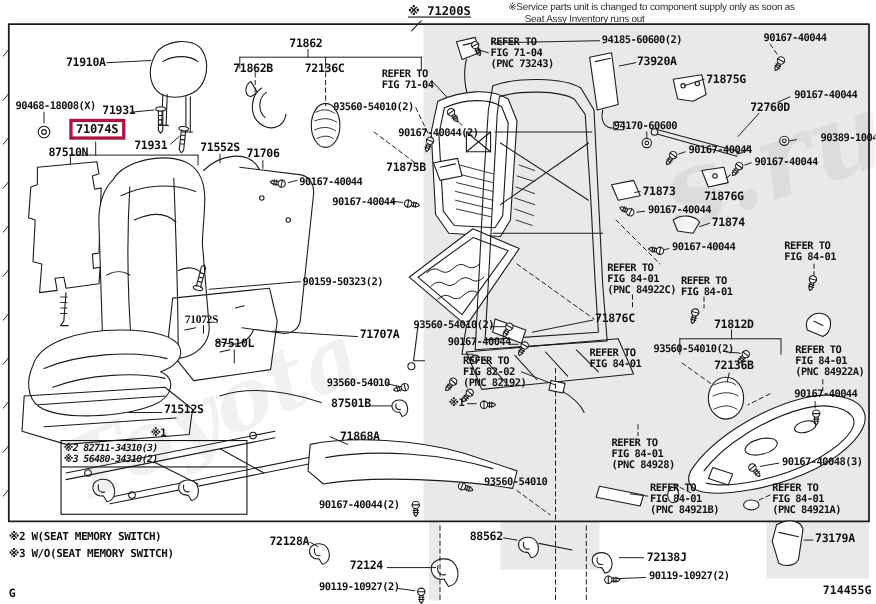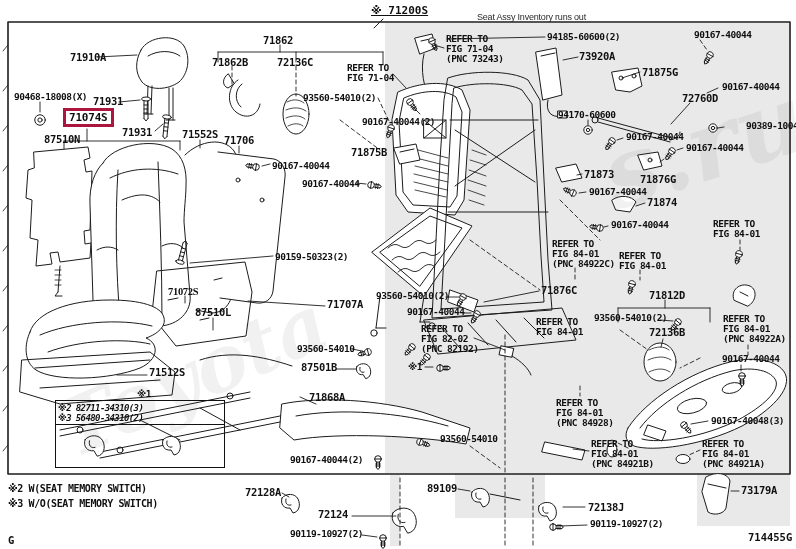--- a/index.html
+++ b/index.html
@@ -266,24 +266,25 @@
       <path d="M232,66 L232,86 M296,66 L296,96 M378,98 L389,121"></path>
       <path d="M505,335 L505,472 M505,478 L505,545 M400,478 L400,545 M533,478 L533,545"></path>
       <path d="M740,240 L740,250 M640,270 L640,280 M575,268 L575,280 M748,345 L748,355 M580,386 L580,396"></path>
       <path d="M700,450 L689,455 M470,446 L500,468 M620,330 L648,350 M700,358 L680,368"></path>
       <path d="M700,40 L707,50 M612,440 L628,448"></path>
       <path d="M340,120 L380,150 M470,240 L540,290 M560,200 L600,240"></path>
     </g>
   </svg>
 
   <div class="figref" style="left:371px;top:4px;">※ 71200S</div>
+  <div class="hdr-note" style="left:462px;top:1px;">※Service parts unit is changed to component supply only as soon as</div>
   <div class="hdr-note" style="left:477px;top:12px;">Seat Assy Inventory runs out</div>
 
   <div id="labels-layer">
-      <div class="plabel lg" style="left: 70px; top: 52px;">71910A</div>
+      <div class="plabel lg" style="left: 60px; top: 52px;">71910A</div>
       <div class="plabel sm" style="left: 14px; top: 91px;">90468-18008(X)</div>
       <div class="plabel lg" style="left: 93px; top: 96px;">71931</div>
       <div class="plabel boxed" style="border-color: rgb(171, 21, 64); left: 63px; top: 108px;">71074S</div>
       <div class="plabel lg" style="left: 122px; top: 127px;">71931</div>
       <div class="plabel lg" style="left: 44px; top: 134px;">87510N</div>
       <div class="plabel lg" style="left: 182px; top: 129px;">71552S</div>
       <div class="plabel lg" style="left: 224px; top: 135px;">71706</div>
       <div class="plabel lg" style="left: 263px; top: 35px;">71862</div>
       <div class="plabel lg" style="left: 212px; top: 57px;">71862B</div>
       <div class="plabel lg" style="left: 277px; top: 57px;">72136C</div>
@@ -323,21 +324,21 @@
       <div class="plabel lg" style="left: 266px; top: 392px; margin-left: 43px;">71868A</div>
       <div class="plabel lg" style="left: 149px; top: 367px;">71512S</div>
       <div class="plabel sm" style="left: 408px; top: 361px;">※1</div>
       <div class="plabel sm" style="left: 440px; top: 433px;">93560-54010</div>
       <div class="plabel sm" style="left: 711px; top: 415px;">90167-40048(3)</div>
       <div class="plabel sm" style="left: 290px; top: 454px;">90167-40044(2)</div>
       <div class="plabel sm" style="left: 137px; top: 388px;">※1</div>
       <div class="plabel lg" style="left: 245px; top: 487px;">72128A</div>
       <div class="plabel lg" style="left: 318px; top: 509px;">72124</div>
       <div class="plabel sm" style="left: 290px; top: 528px;">90119-10927(2)</div>
-      <div class="plabel lg" style="left: 427px; top: 483px;">89109</div>
+      <div class="plabel lg" style="left: 427px; top: 483px;">88562</div>
       <div class="plabel lg" style="left: 588px; top: 502px;">72138J</div>
       <div class="plabel sm" style="left: 590px; top: 518px;">90119-10927(2)</div>
       <div class="plabel lg" style="left: 741px; top: 485px;">73179A</div>
       <div class="pnote" style="left: 347px; top: 63px;">
         <div>REFER TO</div>
         <div>FIG 71-04</div>
       </div>
       <div class="pnote" style="left: 446px; top: 34px;">
         <div>REFER TO</div>
         <div>FIG 71-04</div>

